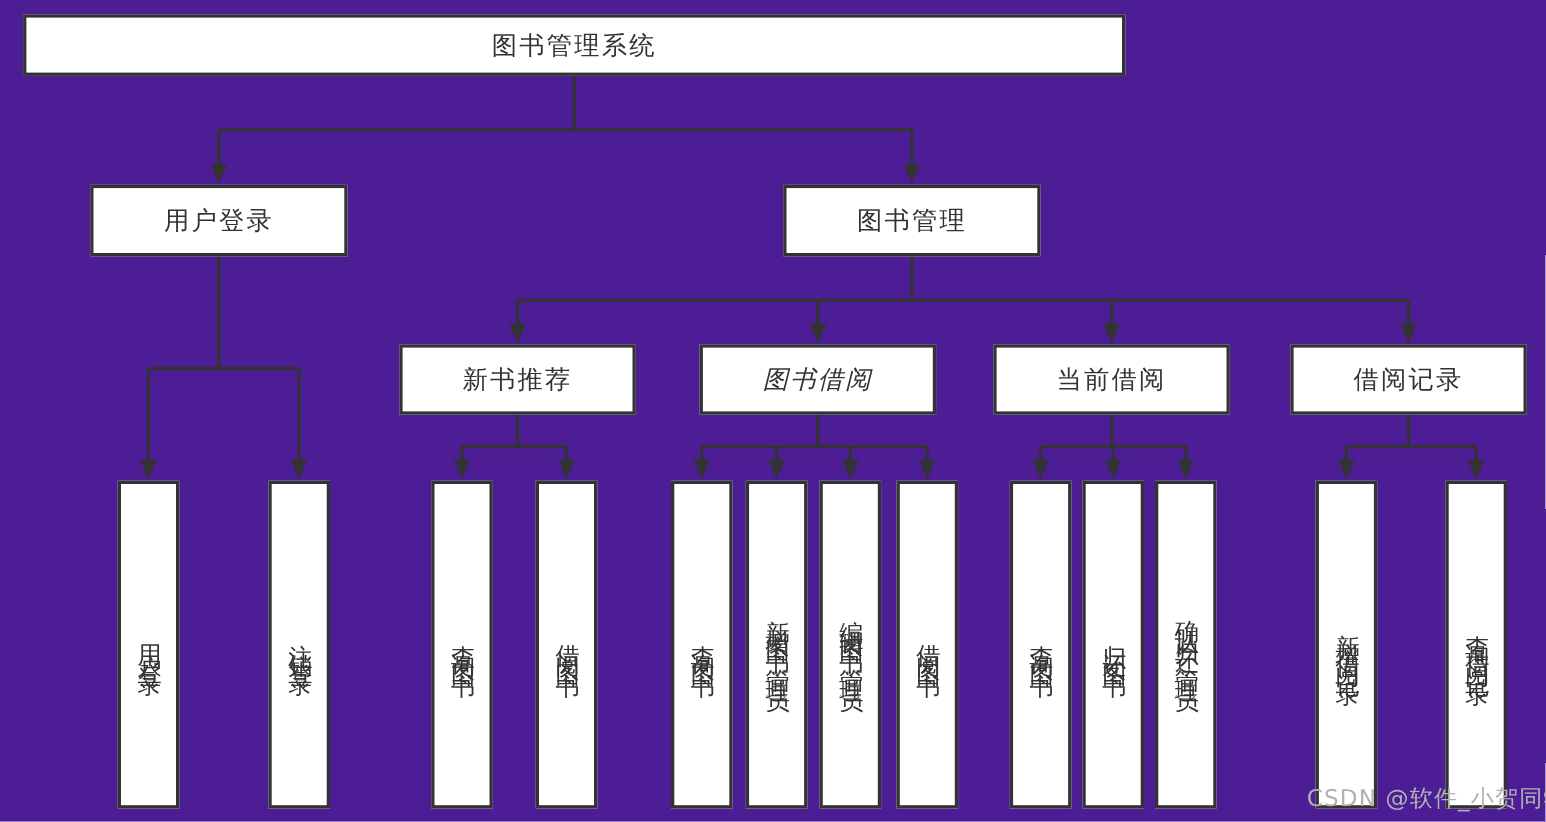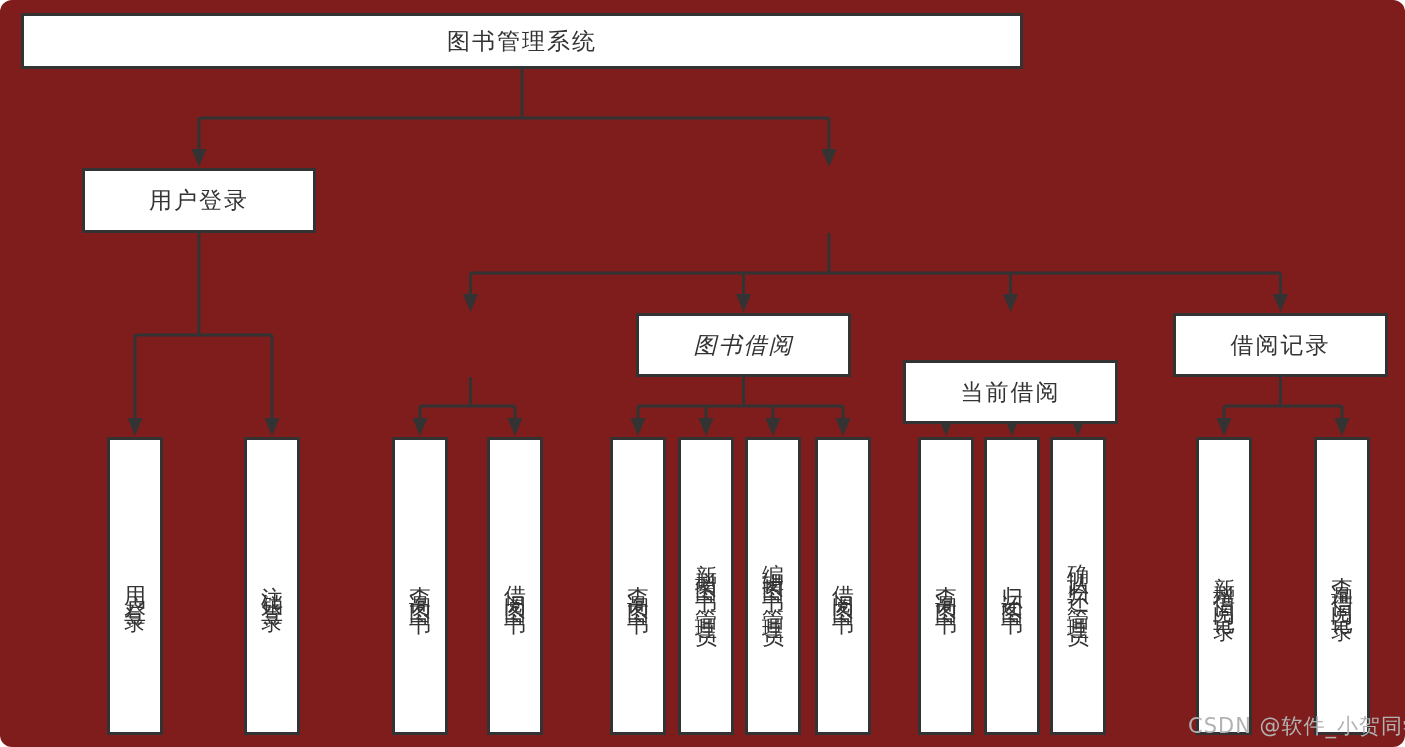--- a/index.html
+++ b/index.html
@@ -5,24 +5,23 @@
   html, body {
     margin: 0;
     padding: 0;
     background: #ffffff;
     font-family: "DejaVu Sans", "Liberation Sans", sans-serif;
   }
   .stage {
     position: relative;
     width: 1405px;
     height: 747px;
-    background: #7f1d1d;
+    background: #4c1d95;
     overflow: hidden;
     color: #333333;
-    border-radius: 12px;
   }
   .connectors {
     position: absolute;
     left: 0; top: 0;
     width: 1405px; height: 747px;
   }
   .node {
     position: absolute;
     box-sizing: border-box;
     background: #ffffff;
@@ -125,23 +124,25 @@
       <polygon points="1004.5,418 1019.5,418 1012,436"></polygon>
       <polygon points="1070.5,418 1085.5,418 1078,436"></polygon>
       <polygon points="1216.5,418 1231.5,418 1224,436"></polygon>
       <polygon points="1334.5,418 1349.5,418 1342,436"></polygon>
     </g>
   </svg>
 
   <div class="node hnode" style="left:21px; top:13px; width:1002px; height:56px;">图书管理系统</div>
 
   <div class="node hnode" style="left:82px; top:168px; width:234px; height:65px;">用户登录</div>
+  <div class="node hnode" style="left:712px; top:168px; width:234px; height:65px;">图书管理</div>
 
+  <div class="node hnode" style="left:363px; top:313px; width:215px; height:64px;">新书推荐</div>
   <div class="node hnode" style="left:636px; top:313px; width:215px; height:64px;font-style:italic;">图书借阅</div>
-  <div class="node hnode" style="left:903px; top:313px; width:215px; height:64px;margin-top:47px;">当前借阅</div>
+  <div class="node hnode" style="left:903px; top:313px; width:215px; height:64px;">当前借阅</div>
   <div class="node hnode" style="left:1173px; top:313px; width:215px; height:64px;">借阅记录</div>
 
   <div class="node vnode" style="left:107px; top:437px; width:56px; height:298px;">
     <span class="vtext">用户登录</span>
   </div>
   <div class="node vnode" style="left:244px; top:437px; width:56px; height:298px;">
     <span class="vtext">注销登录</span>
   </div>
 
   <div class="node vnode" style="left:392px; top:437px; width:56px; height:298px;">

